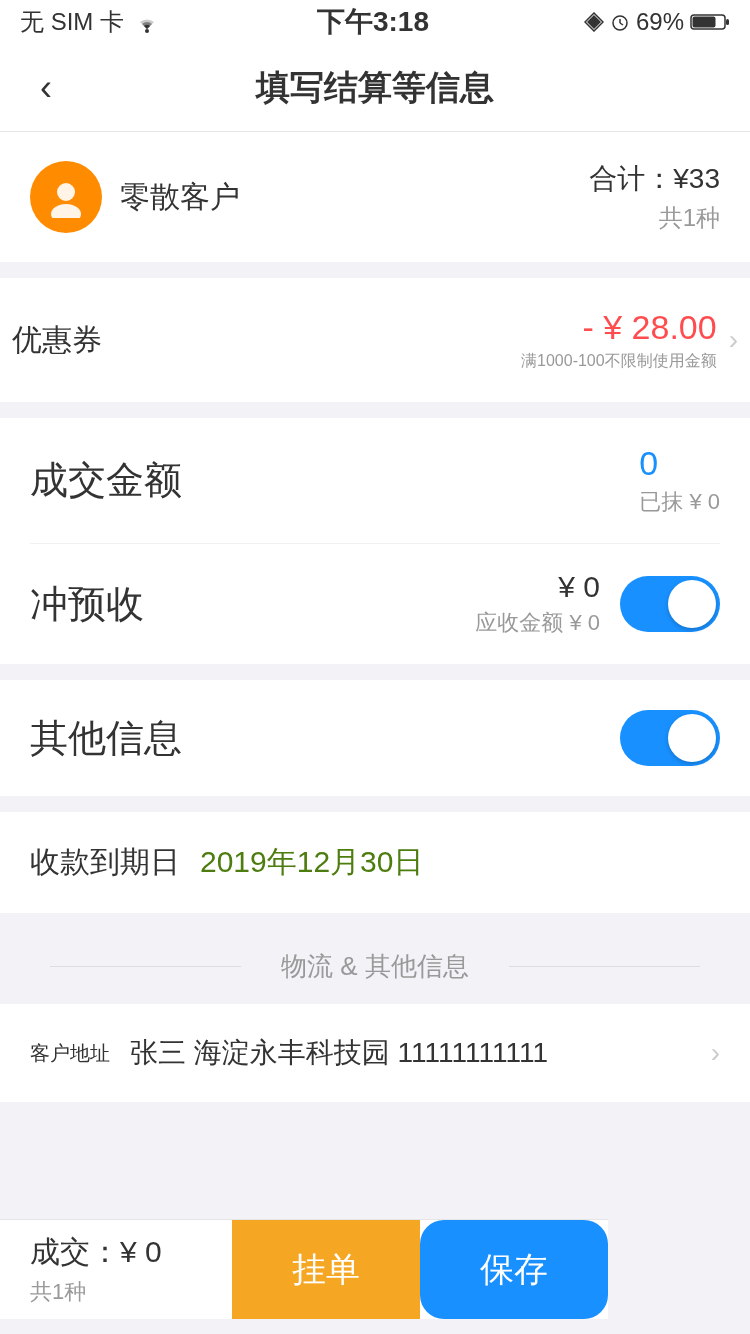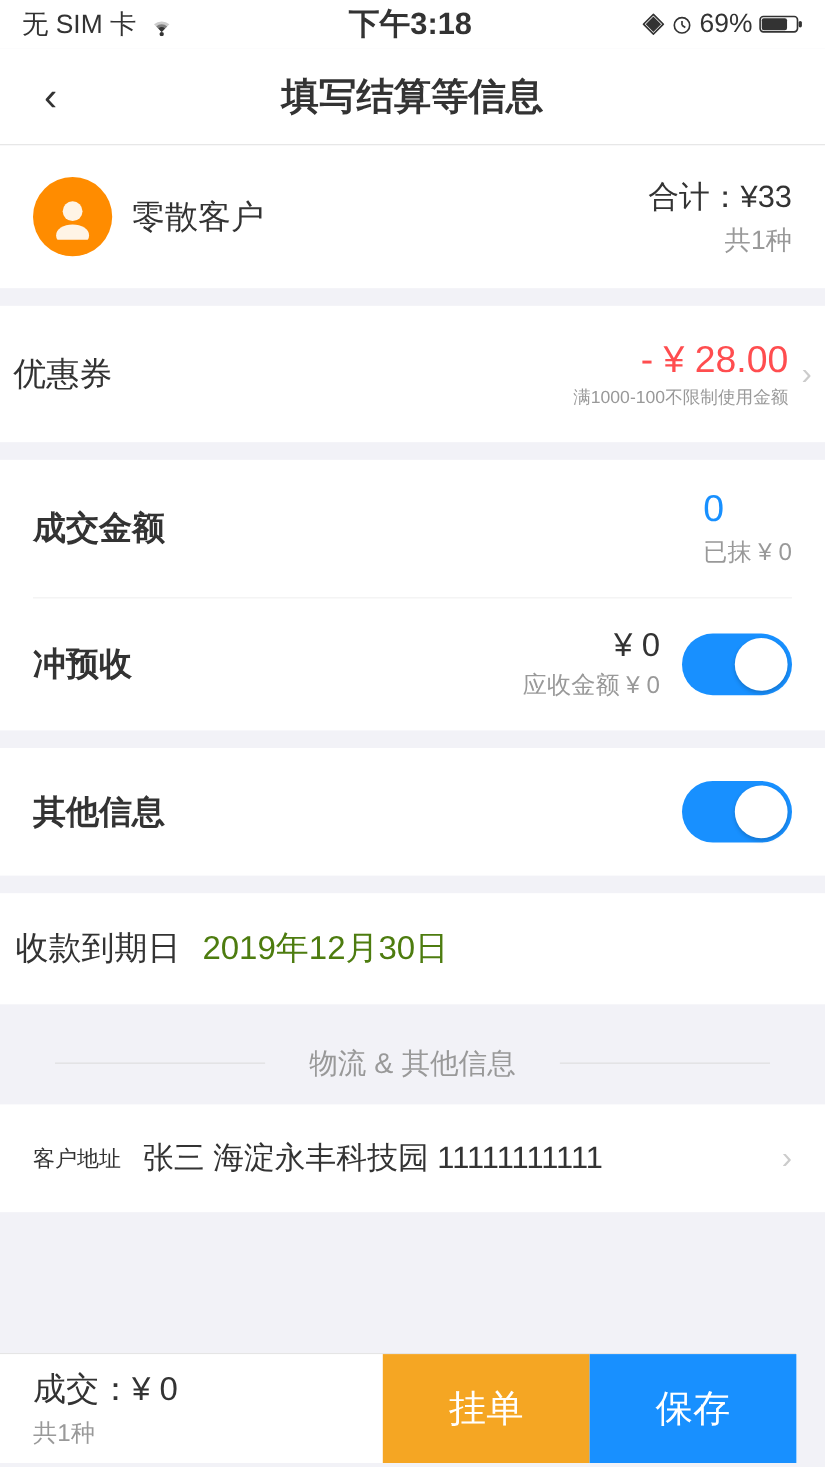--- a/index.html
+++ b/index.html
@@ -134,23 +134,22 @@
       display: flex;
       align-items: center;
       justify-content: space-between;
       padding: 26px 0;
       border-bottom: 1px solid #f0f0f0;
     }
     .transaction-row:last-child {
       border-bottom: none;
     }
     .row-label {
-      font-size: 30px;
-      color: #333;
-      font-weight: bold;
+      font-size: 38px;
+      color: #333;
     }
     .row-right {
       display: flex;
       align-items: center;
       gap: 20px;
     }
     .amount-value {
       font-size: 34px;
       color: #1890ff;
     }
@@ -261,22 +260,22 @@
     }
     .address-value {
       font-size: 28px;
       color: #333;
       flex: 1;
     }
 
     
     .bottom-bar {
       position: fixed;
-      bottom: 4px;
-      width: 724px;
+      bottom: 15px;
+      width: 608px;
       height: 100px;
       display: flex;
       background: #fff;
       border-top: 1px solid #e5e5e5;
     }
     .bottom-info {
       flex: 1;
       display: flex;
       flex-direction: column;
       justify-content: center;
@@ -305,20 +304,21 @@
     .btn-save {
       width: 188px;
       background: #1890ff;
       display: flex;
       align-items: center;
       justify-content: center;
       font-size: 34px;
       color: #fff;
       font-weight: 500;
       cursor: pointer;
+      border-radius: 24px;
     }
   </style>
 </head>
 <body>
 
 <div class="status-bar">
   <div class="status-left">
     <span>无 SIM 卡</span>
     <svg width="30" height="22" viewBox="0 0 30 22">
       <path d="M15 18l3-3a4.5 4.5 0 00-6 0l3 3z" fill="#333"></path>
@@ -408,21 +408,21 @@
 
 <div class="debt-section">
   <div class="debt-row">
     <span class="row-label">其他信息</span>
     <div class="toggle">
       <div class="toggle-circle"></div>
     </div>
   </div>
 </div>
 
-<div class="duedate-row" style="background:#fff; margin-bottom:16px; border-top:none; padding: 30px 14px;">
+<div class="duedate-row" style="background:#fff; margin-bottom:16px; border-top:none; padding: 30px 30px;">
   <span class="duedate-label">收款到期日</span>
   <span class="duedate-value">2019年12月30日</span>
 </div>
 
 <div class="logistics-divider" style="background:#f2f2f7; display:flex; align-items:center; padding: 20px 30px; margin-bottom:0;">
   <div class="divider-line"></div>
   <span class="divider-text">物流 &amp; 其他信息</span>
   <div class="divider-line"></div>
 </div>
 

